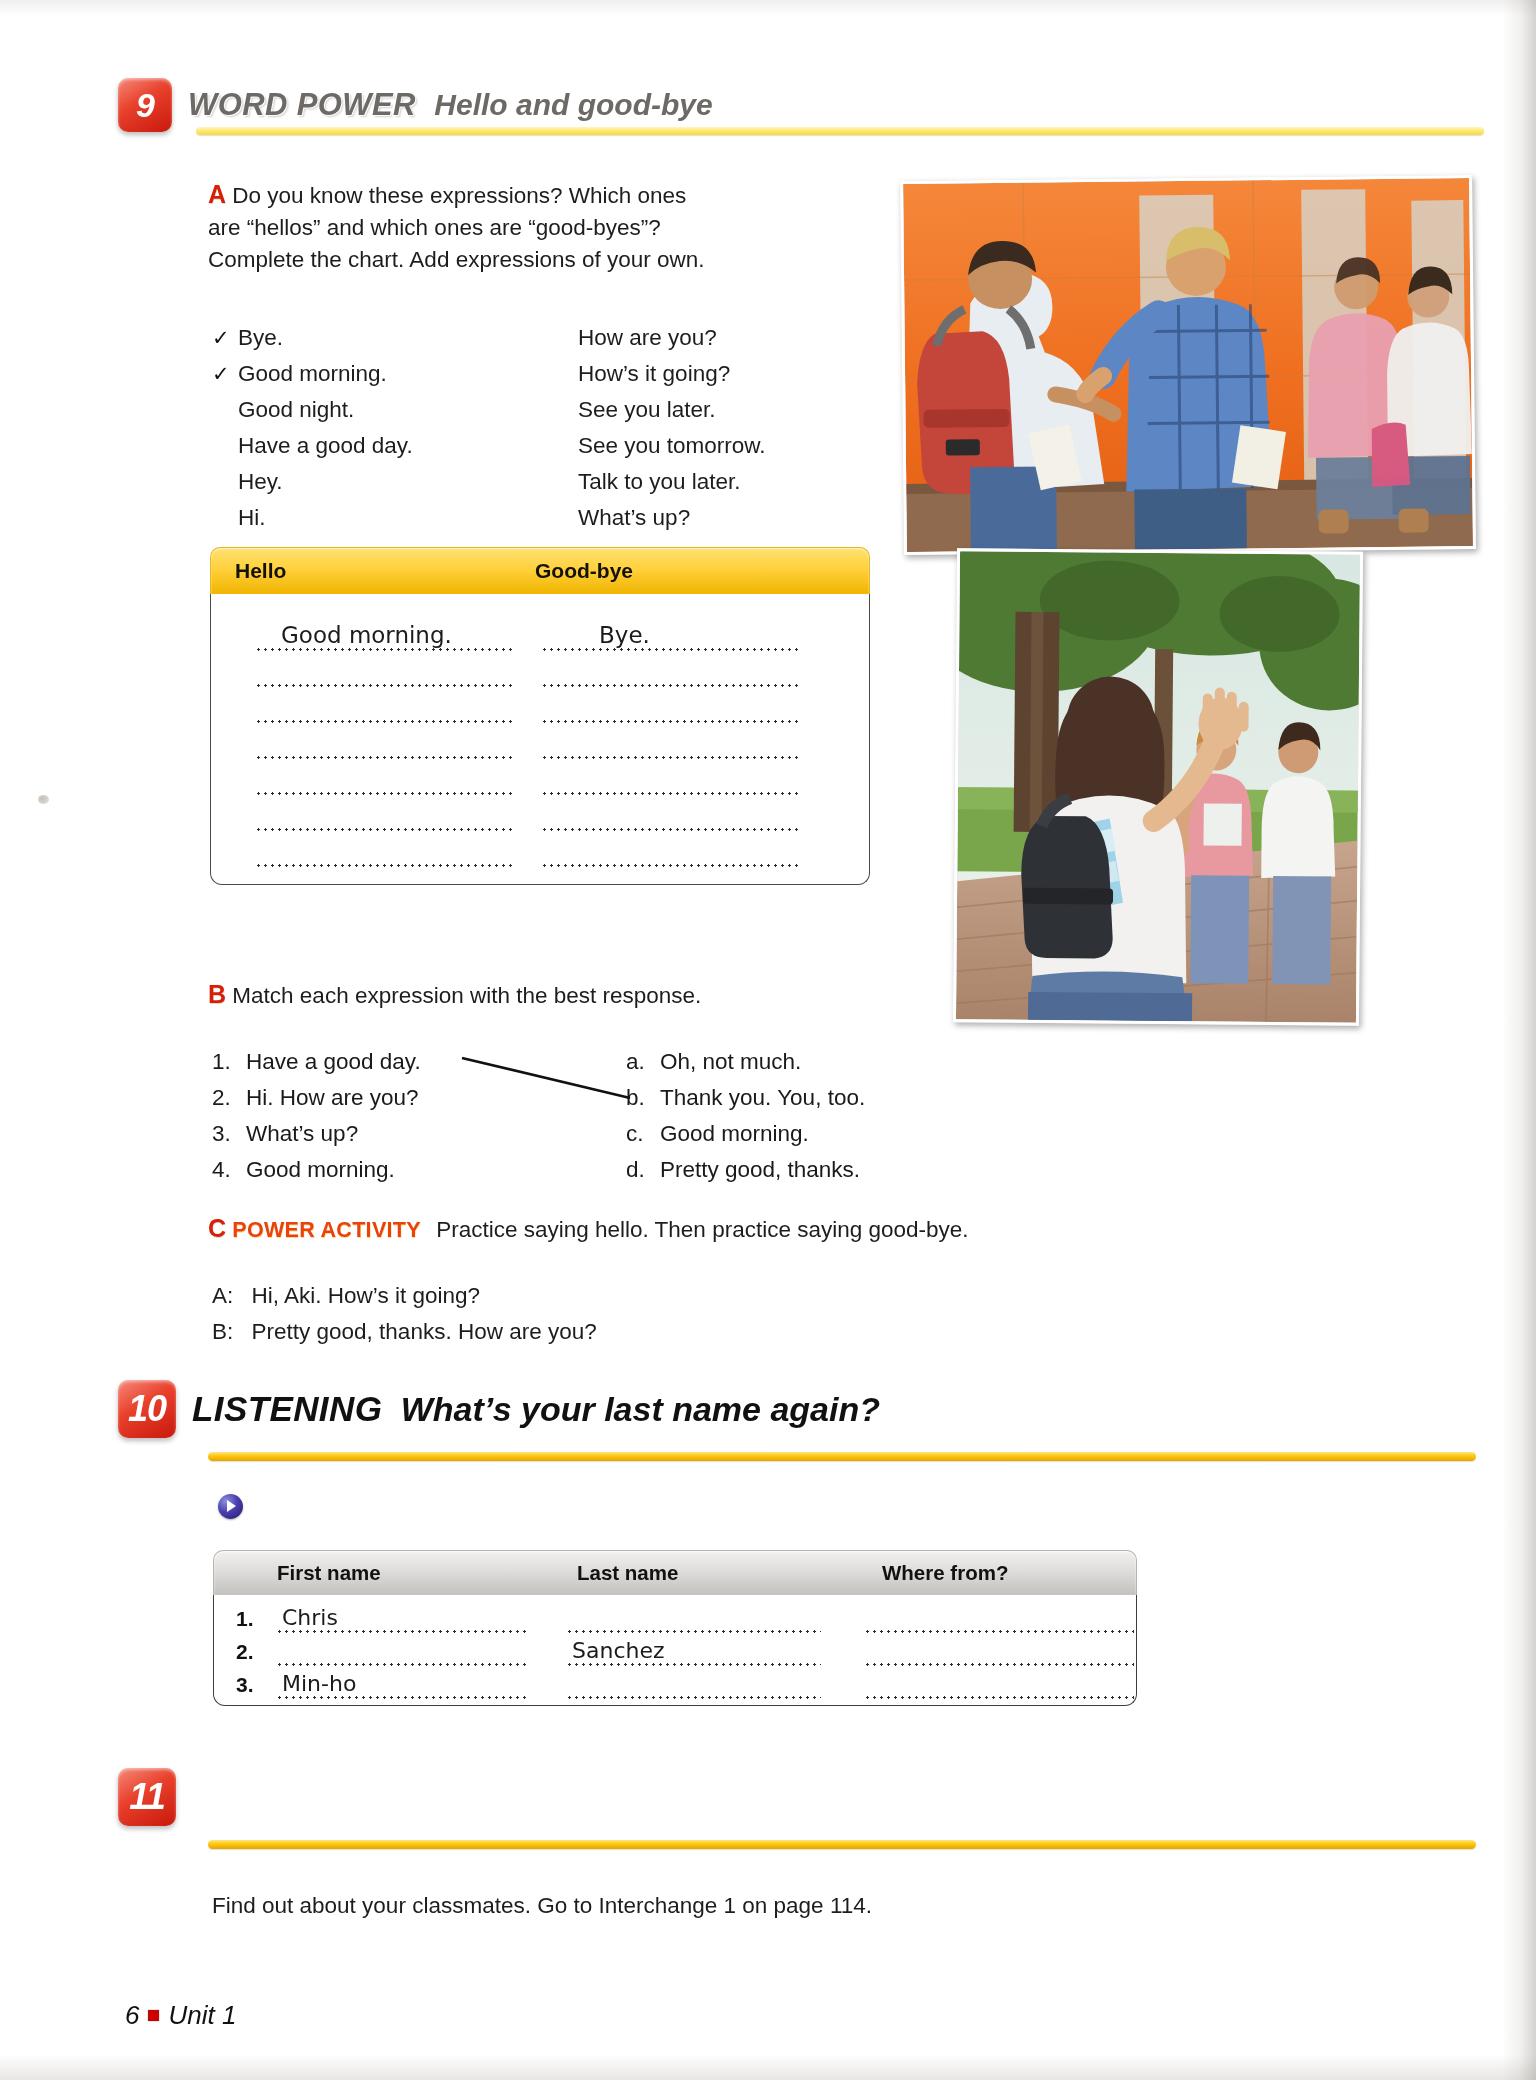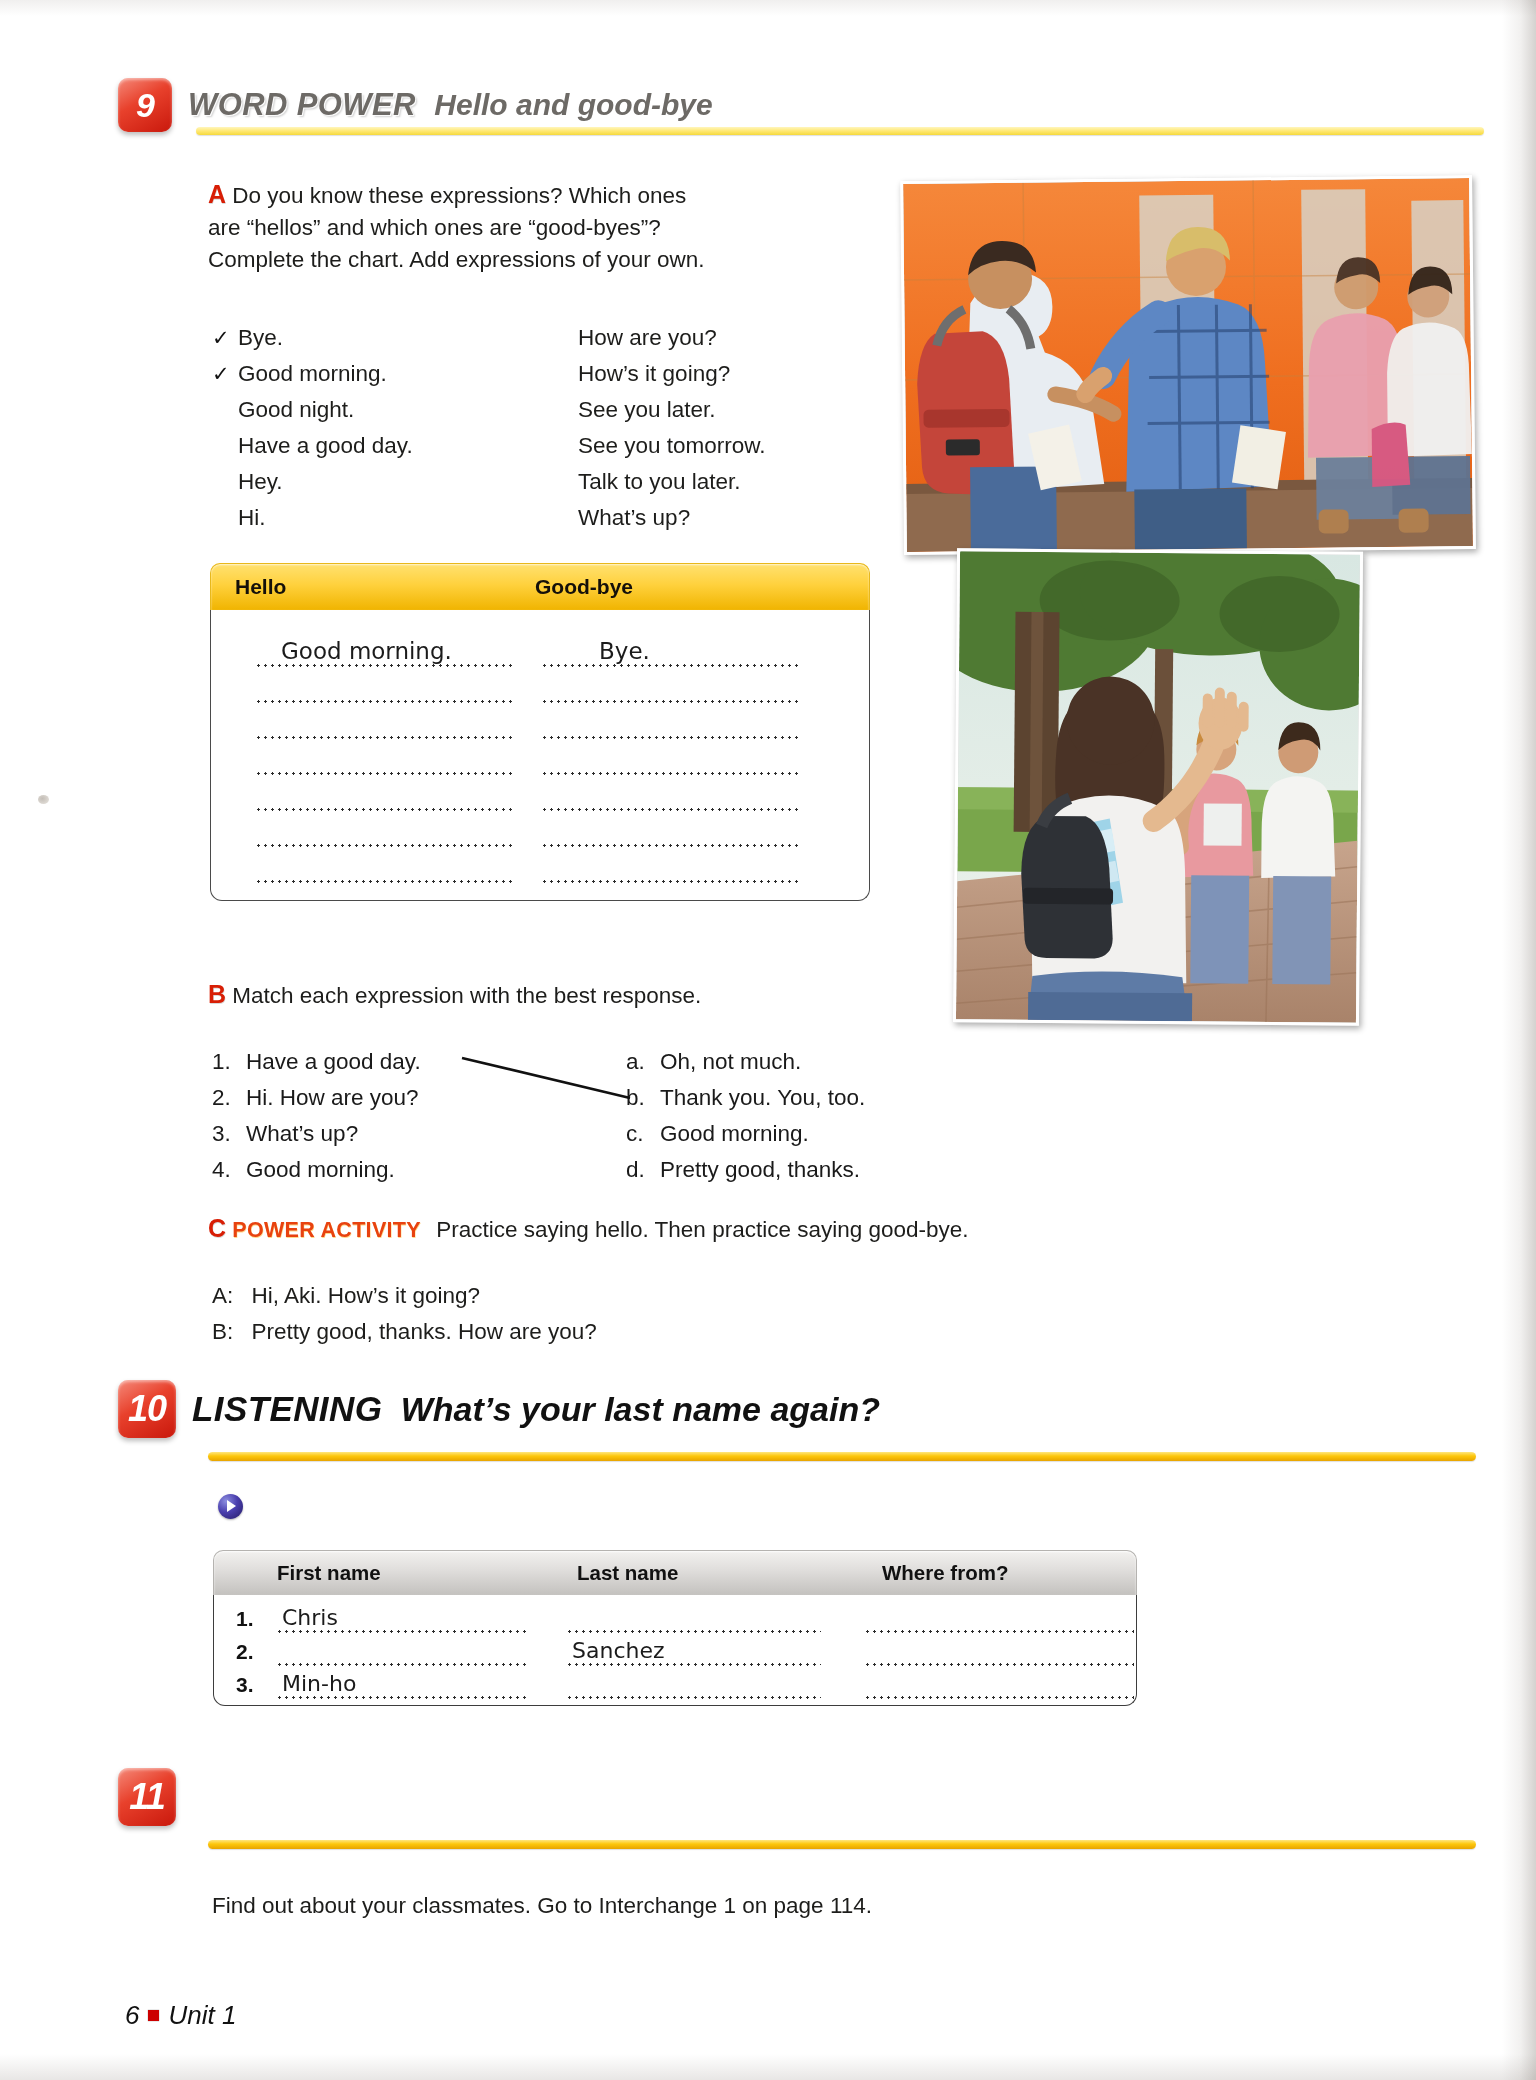--- a/index.html
+++ b/index.html
@@ -67,21 +67,21 @@
 
   
   .para{position:absolute;font-size:22.5px;line-height:32px;color:#1d1d1b;}
   .redletter{color:#d81e05;font-weight:bold;font-size:25px;
     text-shadow:.5px .5px 0 rgba(0,0,0,.15);}
 
   .exprcol{position:absolute;font-size:22.5px;line-height:36px;color:#1d1d1b;}
   .chk{display:inline-block;width:26px;font-size:21px;color:#111;}
 
   
-  #hgchart{position:absolute;left:210px;top:563px;width:660px;}
+  #hgchart{position:absolute;left:210px;top:547px;width:660px;}
   .chart-head{
     height:46px;border-radius:10px 10px 0 0;
     background:linear-gradient(to bottom,#ffe170 0%,#ffd13d 45%,#f0b400 100%);
     display:flex;align-items:center;
     box-shadow:inset 0 1px 2px rgba(255,255,255,.7);
     border:1px solid #e8b81c;border-bottom:none;
   }
   .chart-head span{font-weight:bold;font-size:21px;color:#14100a;}
   .chart-body{
     border:1.6px solid #4a4a4a;border-top:none;border-radius:0 0 12px 12px;

